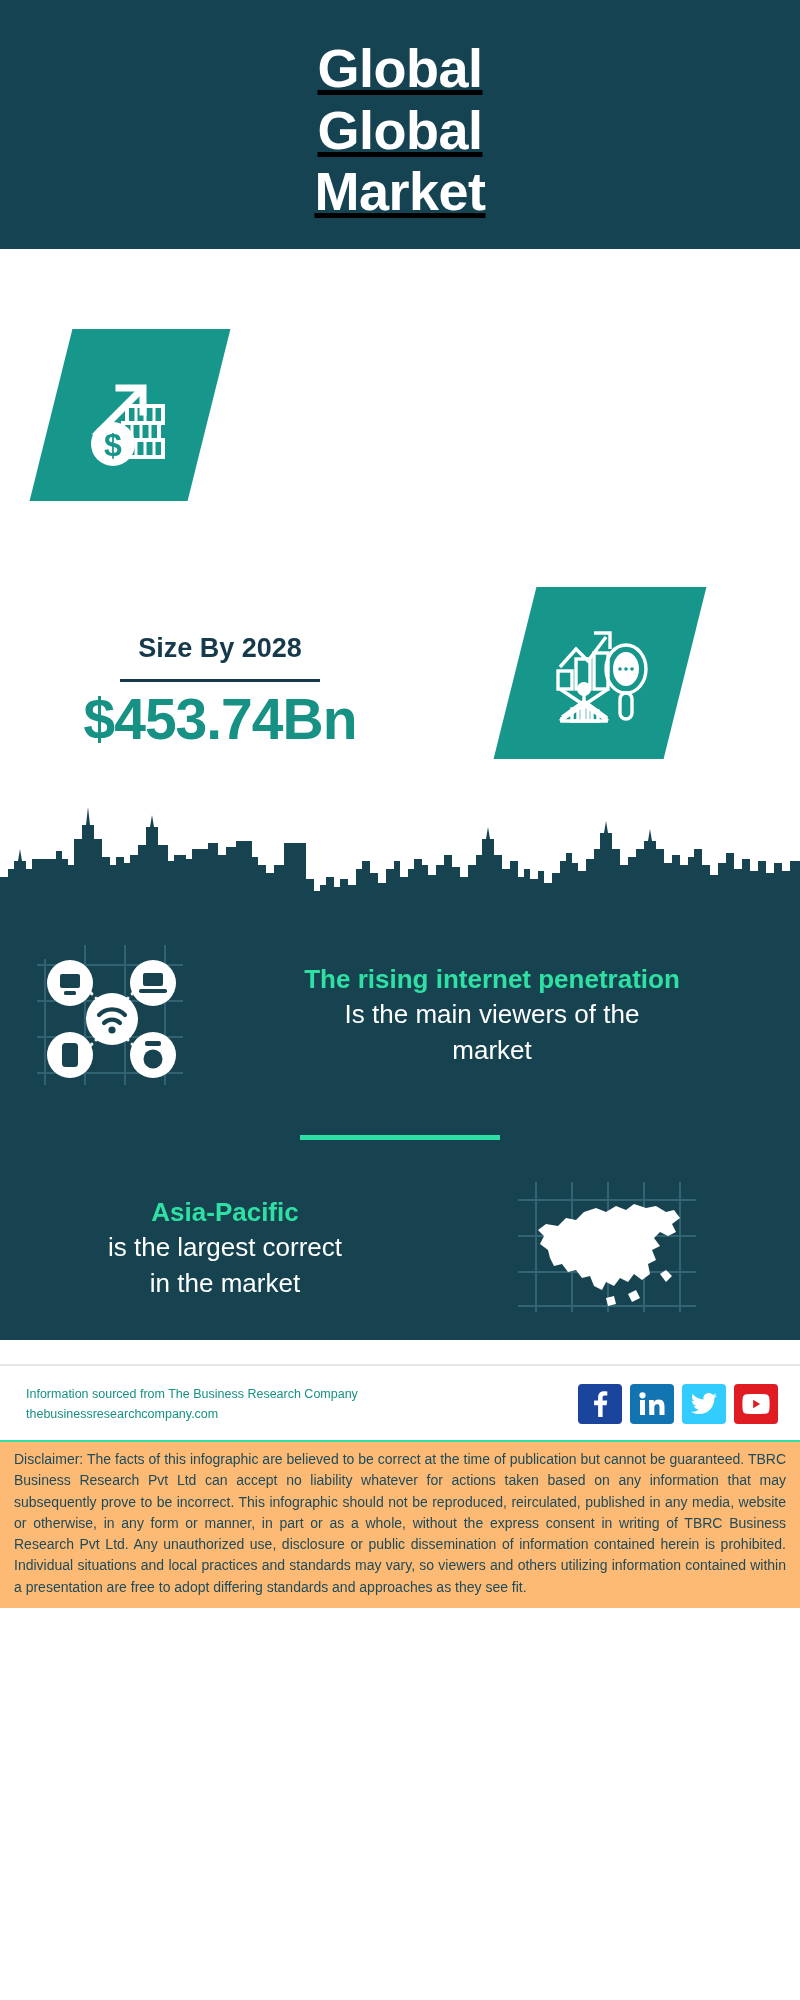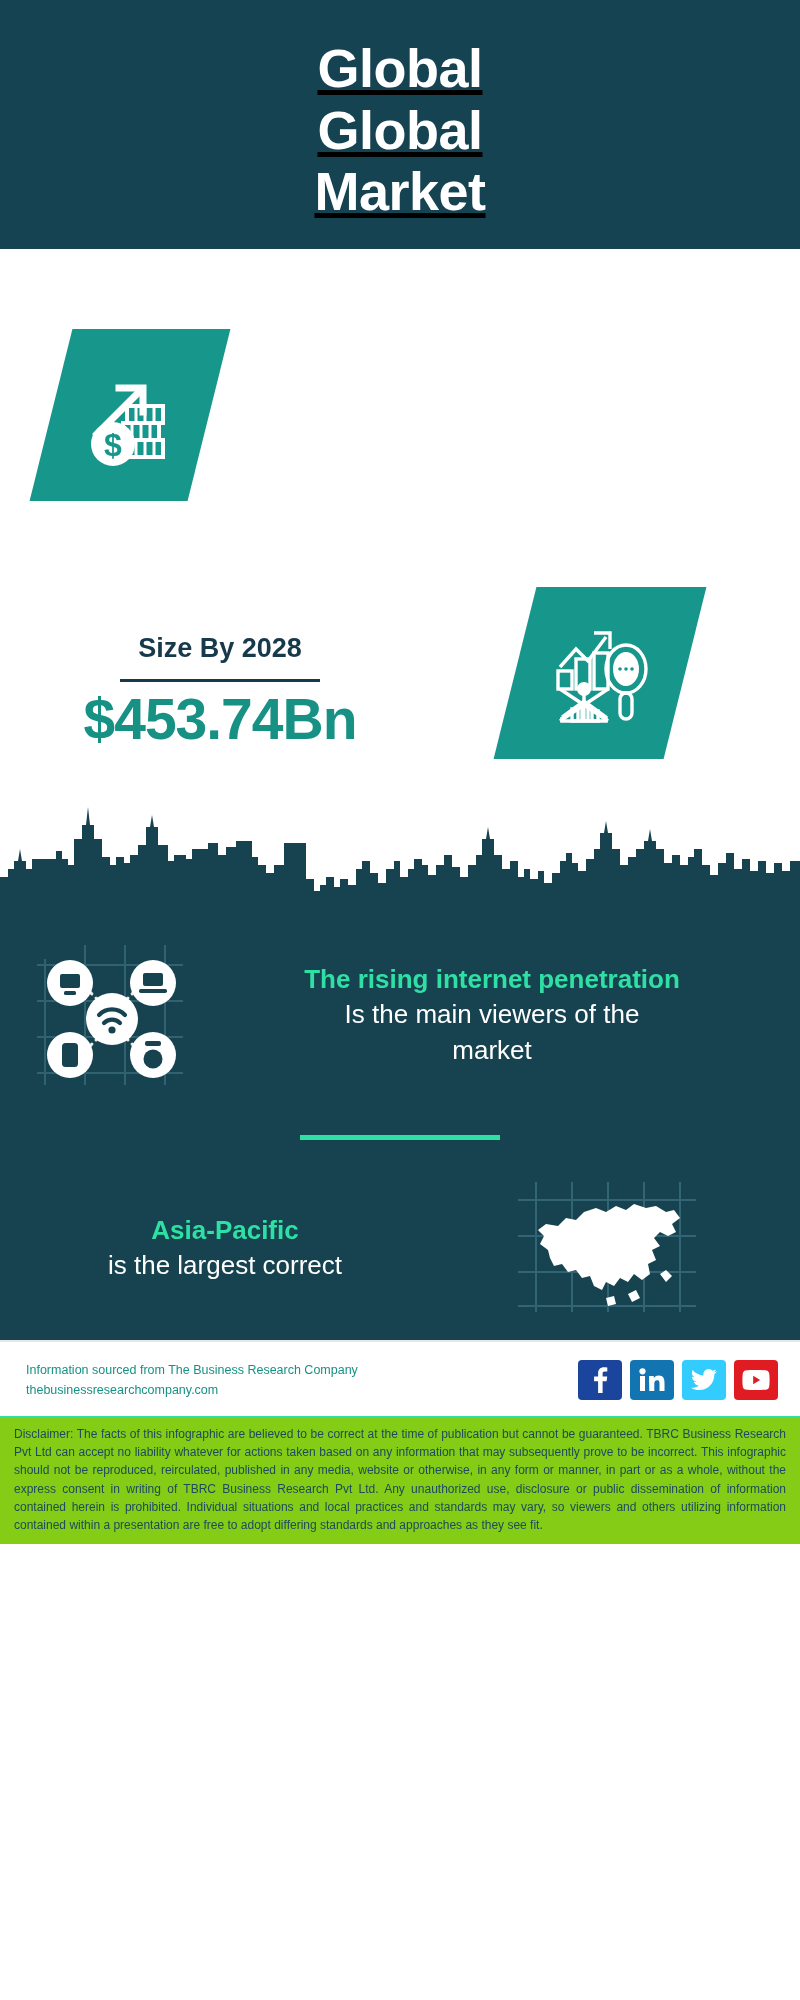--- a/index.html
+++ b/index.html
@@ -110,42 +110,43 @@
   .fact2 .fact-icon { width:350px; }
 
   
   .footer {
     background:#ffffff;
     display:flex; align-items:center;
     padding:14px 22px 12px 26px;
     gap:3px;
     height:76px;
     border-top:2px solid #e4e8ea;
+    margin-top:24px;
   }
   .footer-src { flex:1 1 auto; }
   .footer-src div {
     color:#169184;
     font-size:12.5px;
     line-height:1.6;
   }
   .socials { display:flex; gap:8px; align-items:center; }
   .social {
     width:44px; height:40px;
     border-radius:4px;
     display:flex; align-items:center; justify-content:center;
   }
   .s-fb { background:#1b459c; }
   .s-li { background:#1275b1; }
   .s-tw { background:#32ccfe; }
   .s-yt { background:#e01b22; }
 
   .disclaimer {
-    background:#84cc16;
+    background:#fdba74;
     color:#1d4b5c;
-    font-size:12px;
+    font-size:14px;
     line-height:1.52;
     padding:7px 14px 10px 14px;
     border-top:2px solid #2fe0a4;
     text-align:justify;
   }
 </style>
 </head>
 <body>
 
 <div class="page">
@@ -286,20 +287,21 @@
         <span class="fact-sub">market</span>
       </div>
     </div>
 
     <div class="divider-mint"></div>
 
     <div class="fact-row fact2">
       <div class="fact-text">
         <span class="fact-hl">Asia-Pacific</span>
         <span class="fact-sub">is the largest correct</span>
+        <span class="fact-sub">in the market</span>
       </div>
       <div class="fact-icon">
         <svg width="190" height="140" viewBox="0 0 190 140">
           <g stroke="#3a6d7d" stroke-width="2" opacity="0.8">
             <line x1="26" y1="4" x2="26" y2="134"></line>
             <line x1="62" y1="4" x2="62" y2="134"></line>
             <line x1="98" y1="4" x2="98" y2="134"></line>
             <line x1="134" y1="4" x2="134" y2="134"></line>
             <line x1="170" y1="4" x2="170" y2="134"></line>
             <line x1="8" y1="22" x2="186" y2="22"></line>

